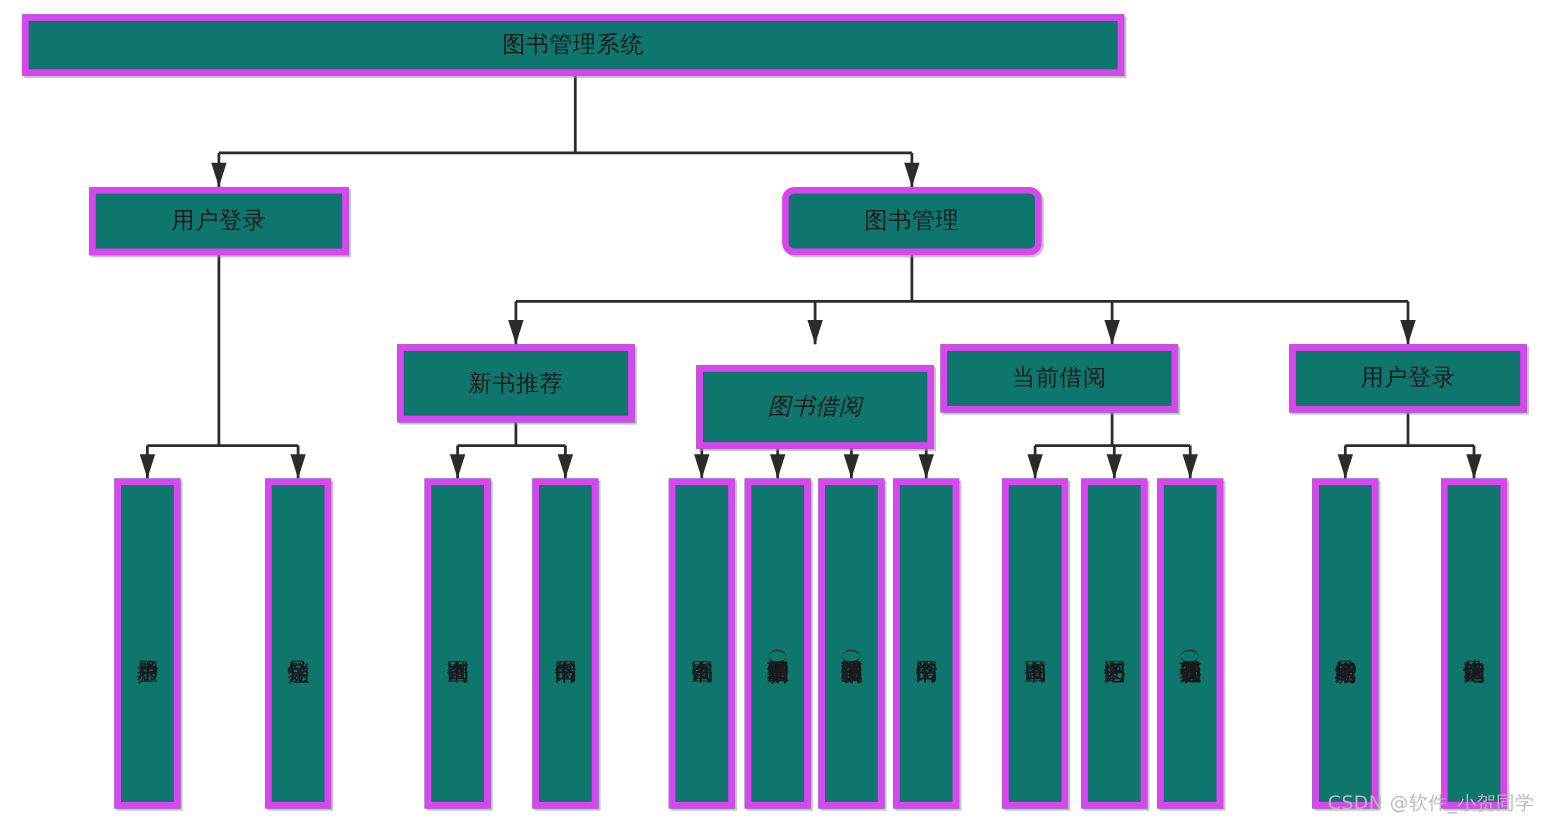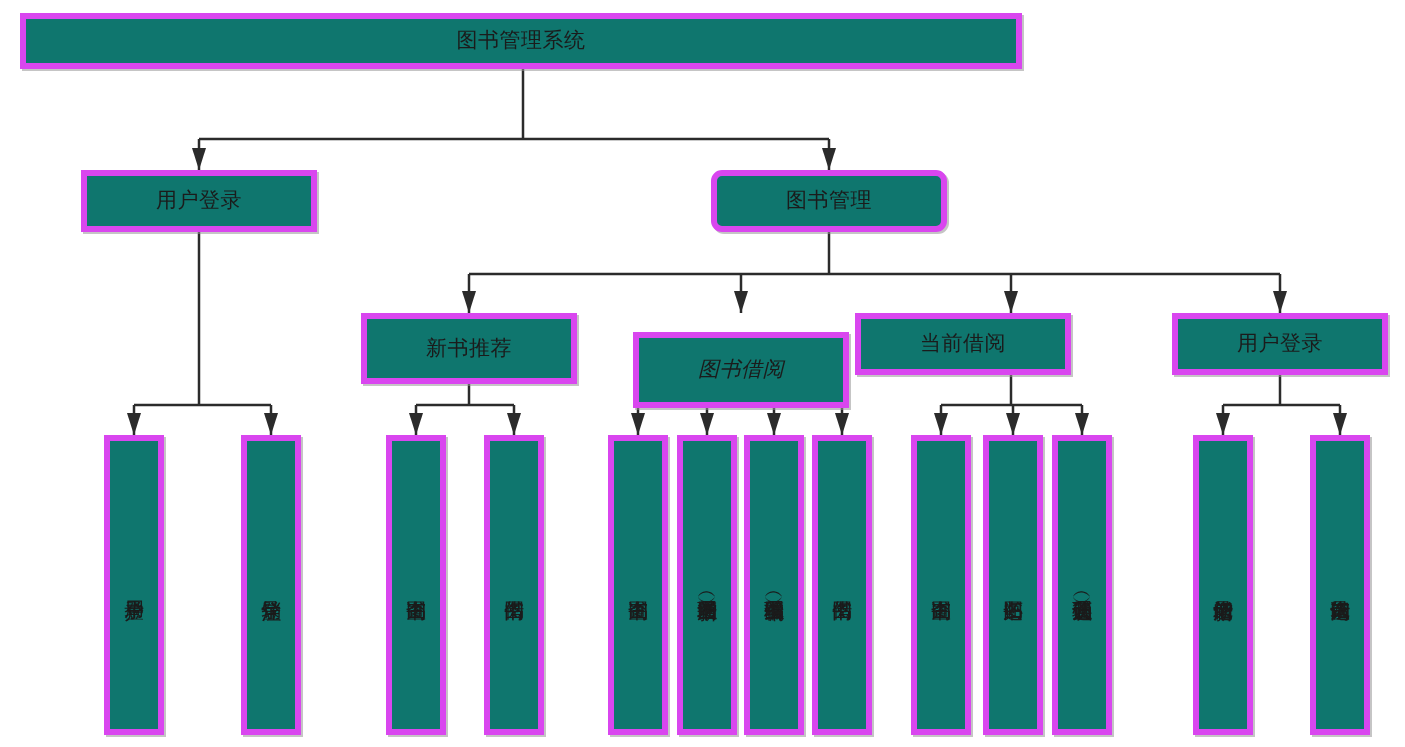--- a/index.html
+++ b/index.html
@@ -194,13 +194,14 @@
       <div class="node-box" style="left: 1052px; top: 435px; width: 60px; height: 300px;">
         <div class="node-label-v">确认归还（管理员）</div>
       </div>
       <div class="node-box" style="left: 1193px; top: 435px; width: 60px; height: 300px;">
         <div class="node-label-v">新增借阅记录</div>
       </div>
       <div class="node-box" style="left: 1310px; top: 435px; width: 60px; height: 300px;">
         <div class="node-label-v">查询借阅记录</div>
       </div>
     </div>
+  <div class="watermark">CSDN @软件_小贺同学</div>
 </div>
 
 </body></html>

